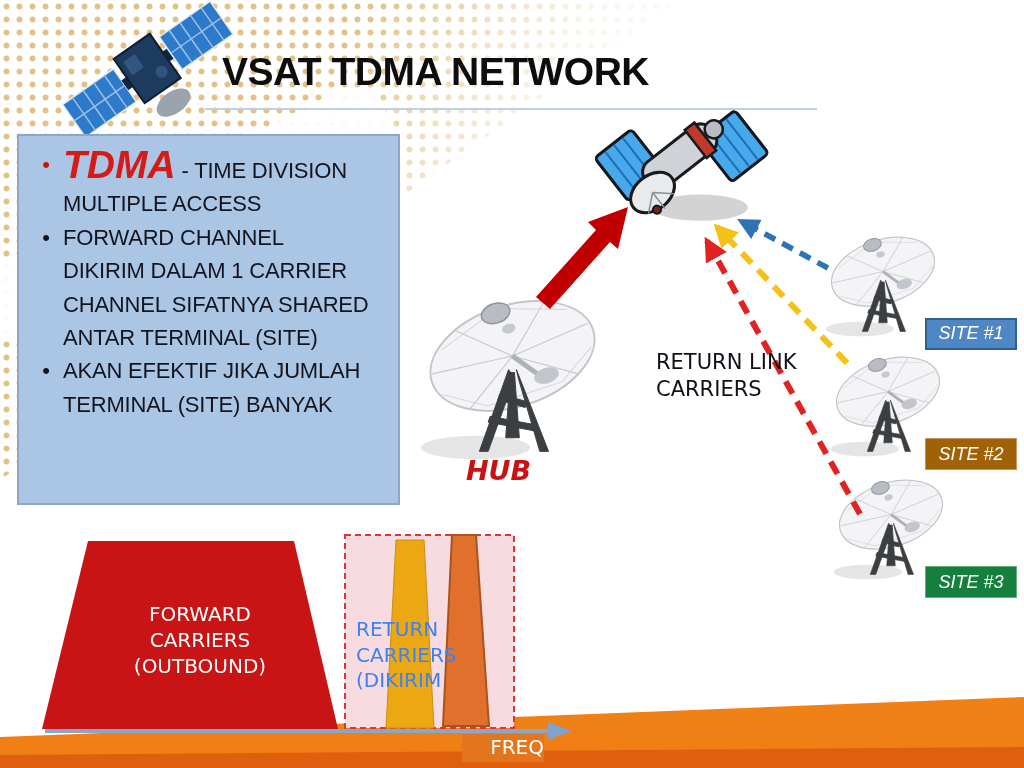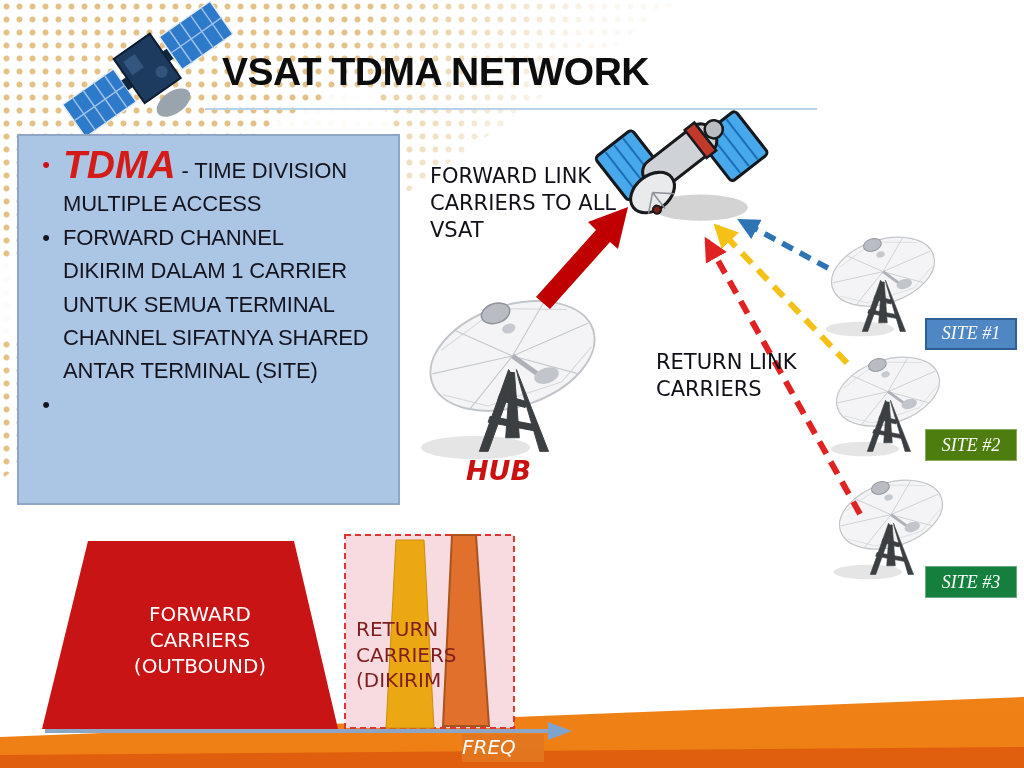--- a/index.html
+++ b/index.html
@@ -43,39 +43,39 @@
   
   .diag-label{font-family:"DejaVu Sans",sans-serif;color:#101018;font-size:21px;line-height:27px;}
   .fwd-label{left:430px;top:163px;}
   .ret-label{left:656px;top:349px;}
   .hub-label{
     left:466px;top:455px;font-family:"DejaVu Sans",sans-serif;
     color:#cb1111;font-weight:bold;font-style:italic;font-size:27px;
   }
   .site-label{
     width:92px;height:32px;box-sizing:border-box;text-align:center;
-    font-family:Liberation Serif, serif;font-style:italic;font-size:18px;
+    font-family:Liberation Sans, sans-serif;font-style:italic;font-size:18px;
     color:#ffffff;line-height:30px;
   }
   .site-label.s1{left:925px;top:318px;background:#4f86c4;border:2px solid #2f5f96;line-height:27px;}
-  .site-label.s2{left:925px;top:429px;background:#4d7c0f;border:1px solid rgba(255,255,255,.35);}
+  .site-label.s2{left:925px;top:438px;background:#a16207;border:1px solid rgba(255,255,255,.35);}
   .site-label.s3{left:925px;top:566px;background:#15803d;border:1px solid rgba(255,255,255,.35);}
   
   .fc-label{
     left:118px;top:601px;width:164px;text-align:center;color:#fff;
     font-family:"DejaVu Sans",sans-serif;font-size:20px;line-height:26px;
   }
   .rc-label{
-    left:356px;top:617px;color:#7f1d1d;
+    left:356px;top:617px;color:#3b82f6;
     font-family:"DejaVu Sans",sans-serif;font-size:20px;line-height:25.5px;
   }
   .freq-label{
     left:462px;top:734px;width:82px;height:28px;background:rgba(226,118,32,.95);
-    color:#fff;font-family:"DejaVu Sans",sans-serif;font-style:italic;font-size:20px;
-    text-align:left;line-height:27px;
+    color:#fff;font-family:"DejaVu Sans",sans-serif;font-size:20px;
+    text-align:right;line-height:27px;
   }
   
   .band{
     left:0;top:0;width:1024px;height:768px;
     clip-path:polygon(0 737px,1024px 697px,1024px 768px,0 768px);
     background:linear-gradient(180deg,#f9a648 0%,#f28c1e 38%,#ef7f15 100%);
   }
   .band-strip{
     left:0;top:0;width:1024px;height:768px;
     clip-path:polygon(0 755px,1024px 747px,1024px 768px,0 768px);
@@ -199,35 +199,33 @@
       <div>
         <div><span class="tdma">TDMA</span><span> - TIME DIVISION</span></div>
         <div>MULTIPLE ACCESS</div>
       </div>
     </div>
     <div class="b-row">
       <span class="b-marker dark">•</span>
       <div>
         <div>FORWARD CHANNEL</div>
         <div>DIKIRIM DALAM 1 CARRIER</div>
-        <div>UNTUK SEMUA TERMINAL</div>
         <div>CHANNEL SIFATNYA SHARED</div>
         <div>ANTAR TERMINAL (SITE)</div>
       </div>
     </div>
     <div class="b-row">
       <span class="b-marker dark">•</span>
+      <div>
+        <div>AKAN EFEKTIF JIKA JUMLAH</div>
+        <div>TERMINAL (SITE) BANYAK</div>
+      </div>
     </div>
   </div>
 
-  <div class="abs diag-label fwd-label">
-    <div>FORWARD LINK</div>
-    <div>CARRIERS TO ALL</div>
-    <div>VSAT</div>
-  </div>
   <div class="abs diag-label ret-label">
     <div>RETURN LINK</div>
     <div>CARRIERS</div>
   </div>
   <div class="abs hub-label">HUB</div>
 
   <div class="abs site-label s1">SITE #1</div>
   <div class="abs site-label s2">SITE #2</div>
   <div class="abs site-label s3">SITE #3</div>
 

